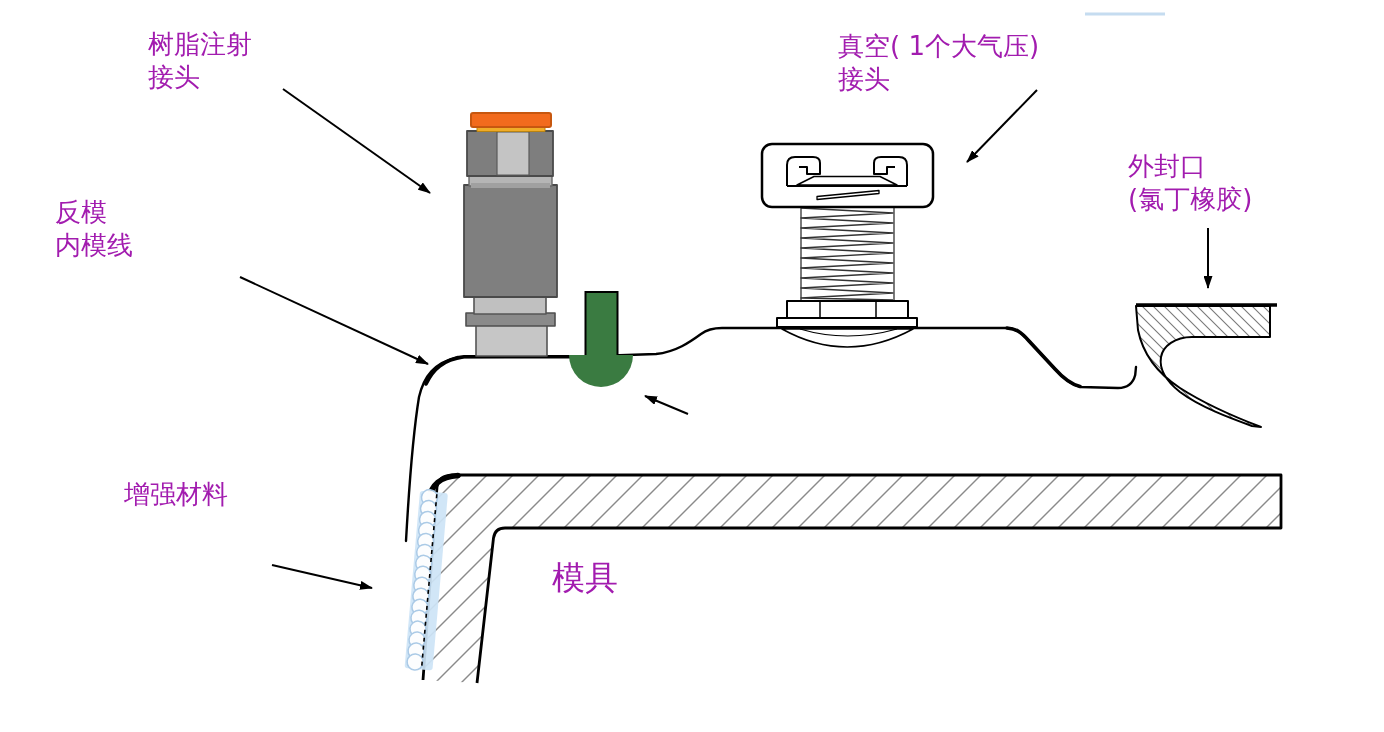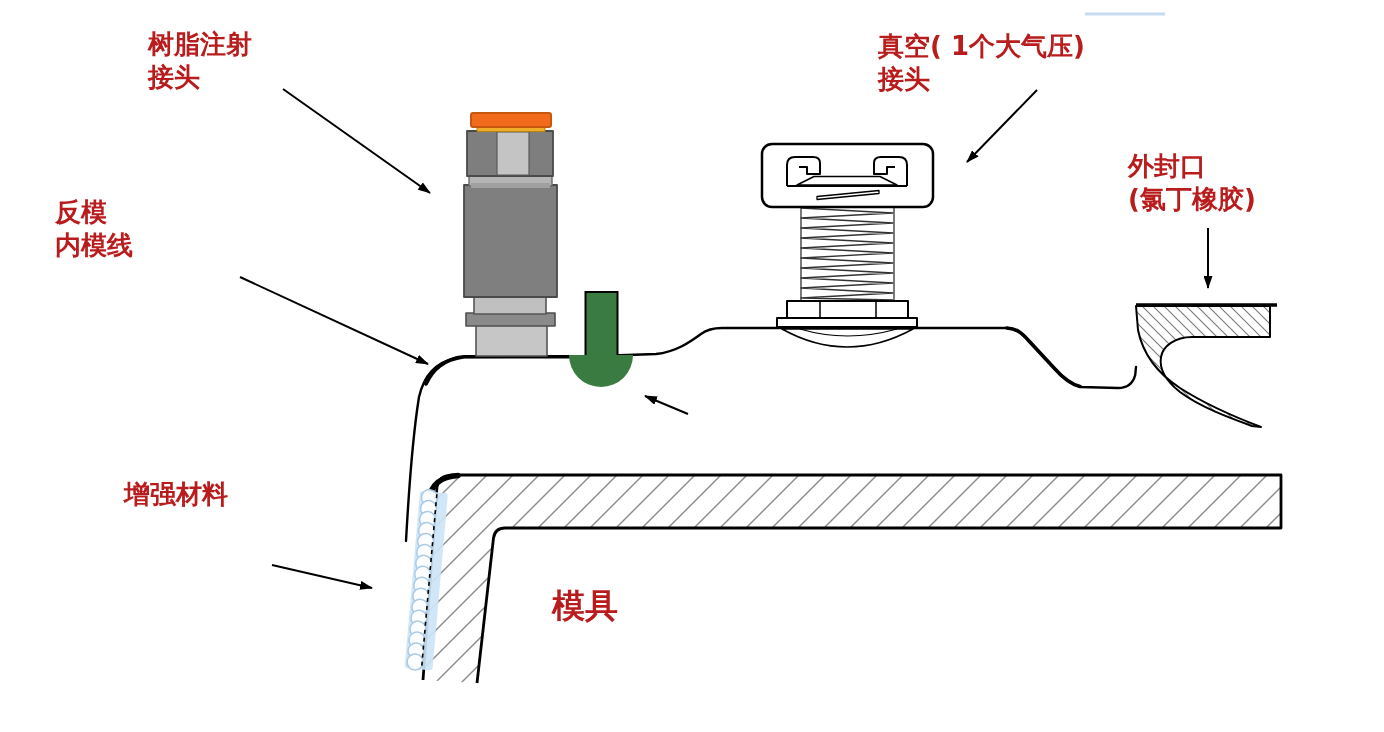--- a/index.html
+++ b/index.html
@@ -1,19 +1,19 @@
 <!DOCTYPE html>
 <html><head>
 <meta charset="utf-8">
 <style>
   html,body{margin:0;padding:0;background:#ffffff;}
   .stage{position:relative;width:1384px;height:732px;background:#fff;overflow:hidden;
          font-family:"DejaVu Sans","Liberation Sans",sans-serif;}
   .stage svg{position:absolute;left:0;top:0;}
-  .lbl{position:absolute;font-weight:bold;color:#b91c1c;font-size:26px;line-height:1.28;
+  .lbl{position:absolute;font-weight:normal;color:#a21caf;font-size:26px;line-height:1.28;
        white-space:pre-line;letter-spacing:0;}
   .lbl-mold{font-size:33px;line-height:1.1;}
 </style>
 </head>
 <body>
 
 <div class="stage">
 
 <svg width="1384" height="732" viewBox="0 0 1384 732">
   <defs>
@@ -126,22 +126,22 @@
     <line x1="1037" y1="90" x2="967" y2="162" marker-end="url(#ah)"></line>
     <line x1="1208" y1="228" x2="1208" y2="288" marker-end="url(#ah)"></line>
     <line x1="240" y1="277" x2="428" y2="364" marker-end="url(#ah)"></line>
     <line x1="688" y1="414" x2="645" y2="396" marker-end="url(#ah)"></line>
     <line x1="272" y1="565" x2="372" y2="588" marker-end="url(#ah)"></line>
   </g>
 </svg>
 
 <div class="lbl" style="left:148px;top:28px;">树脂注射
 接头</div>
-<div class="lbl" style="left:878px;top:30px;">真空( 1个大气压)
+<div class="lbl" style="left:838px;top:30px;">真空( 1个大气压)
 接头</div>
 <div class="lbl" style="left:55px;top:196px;">反模
 内模线</div>
 <div class="lbl" style="left:1128px;top:150px;">外封口
 (氯丁橡胶)</div>
 <div class="lbl" style="left:124px;top:478px;">增强材料</div>
-<div class="lbl lbl-mold" style="left:552px;top:560px;margin-top:28px;">模具</div>
+<div class="lbl lbl-mold" style="left:552px;top:560px;">模具</div>
 
 </div>
 
 </body></html>

